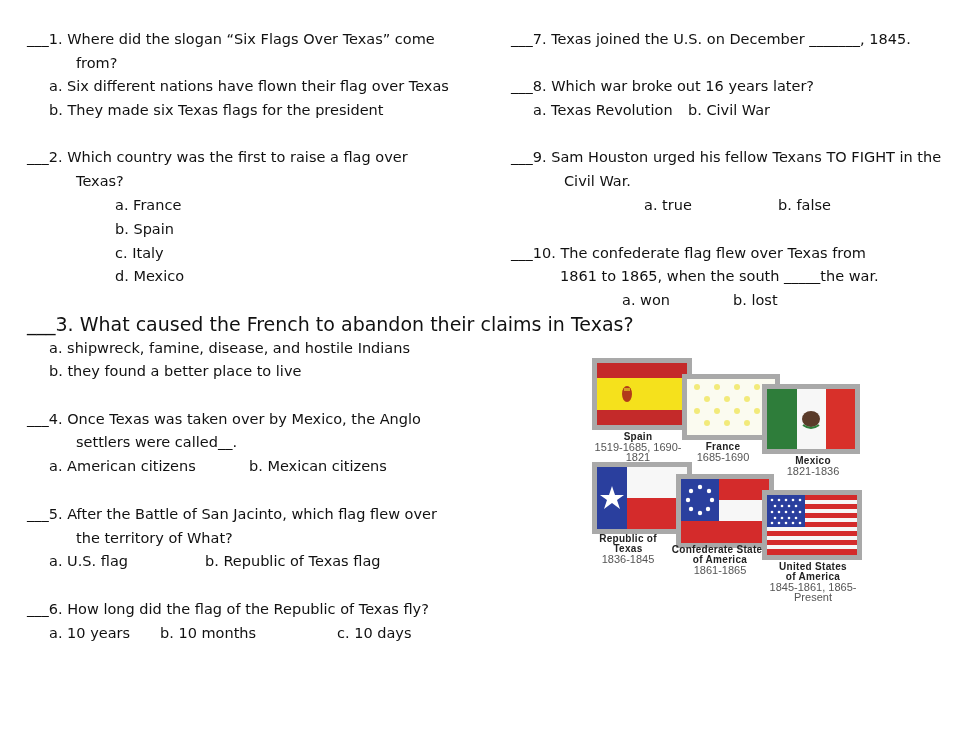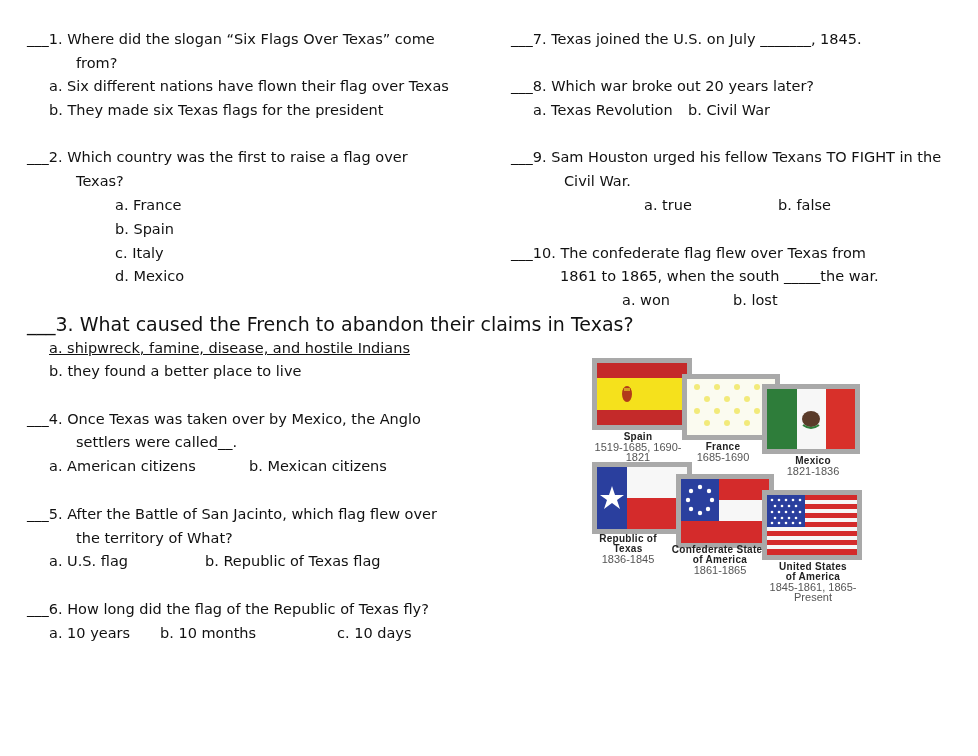--- a/index.html
+++ b/index.html
@@ -32,21 +32,21 @@
   <div class="line" style="left:27px;top:147px;">___2.  Which country was the first to raise a flag over</div>
   <div class="line" style="left:76px;top:171px;">Texas?</div>
   <div class="line" style="left:115px;top:195px;">a.  France</div>
   <div class="line" style="left:115px;top:219px;">b.  Spain</div>
   <div class="line" style="left:115px;top:243px;">c.  Italy</div>
   <div class="line" style="left:115px;top:266px;">d.  Mexico</div>
 </div>
 
 <div>
   <div class="line q3" style="left:27px;top:314px;">___3.  What caused the French to abandon their claims in Texas?</div>
-  <div class="line" style="left:49px;top:338px;text-decoration:underline;">a.  shipwreck, famine, disease, and hostile Indians</div>
+  <div class="line" style="left:49px;top:338px;">a.  shipwreck, famine, disease, and hostile Indians</div>
   <div class="line" style="left:49px;top:361px;">b.  they found a better place to live</div>
 </div>
 
 <div>
   <div class="line" style="left:27px;top:409px;">___4.  Once Texas was taken over by Mexico, the Anglo</div>
   <div class="line" style="left:76px;top:432px;">settlers were called__.</div>
   <div class="line" style="left:49px;top:456px;">a.    American citizens</div>
   <div class="line" style="left:249px;top:456px;">b.  Mexican citizens</div>
 </div>
 
@@ -58,25 +58,25 @@
 </div>
 
 <div>
   <div class="line" style="left:27px;top:599px;">___6.  How long did the flag of the Republic of Texas fly?</div>
   <div class="line" style="left:49px;top:623px;">a.    10 years</div>
   <div class="line" style="left:160px;top:623px;">b.  10 months</div>
   <div class="line" style="left:293px;top:623px;margin-left:44px;">c.  10 days</div>
 </div>
 
 <div>
-  <div class="line" style="left:511px;top:29px;">___7.  Texas joined the U.S. on July _______, 1845.</div>
-</div>
-
-<div>
-  <div class="line" style="left:511px;top:76px;">___8.  Which war broke out 20 years later?</div>
+  <div class="line" style="left:511px;top:29px;">___7.  Texas joined the U.S. on December _______, 1845.</div>
+</div>
+
+<div>
+  <div class="line" style="left:511px;top:76px;">___8.  Which war broke out 16 years later?</div>
   <div class="line" style="left:533px;top:100px;">a.    Texas Revolution</div>
   <div class="line" style="left:688px;top:100px;">b.  Civil War</div>
 </div>
 
 <div>
   <div class="line" style="left:511px;top:147px;">___9.  Sam Houston urged his fellow Texans TO FIGHT in the</div>
   <div class="line" style="left:564px;top:171px;">Civil War.</div>
   <div class="line" style="left:644px;top:195px;">a.  true</div>
   <div class="line" style="left:778px;top:195px;">b.  false</div>
 </div>

